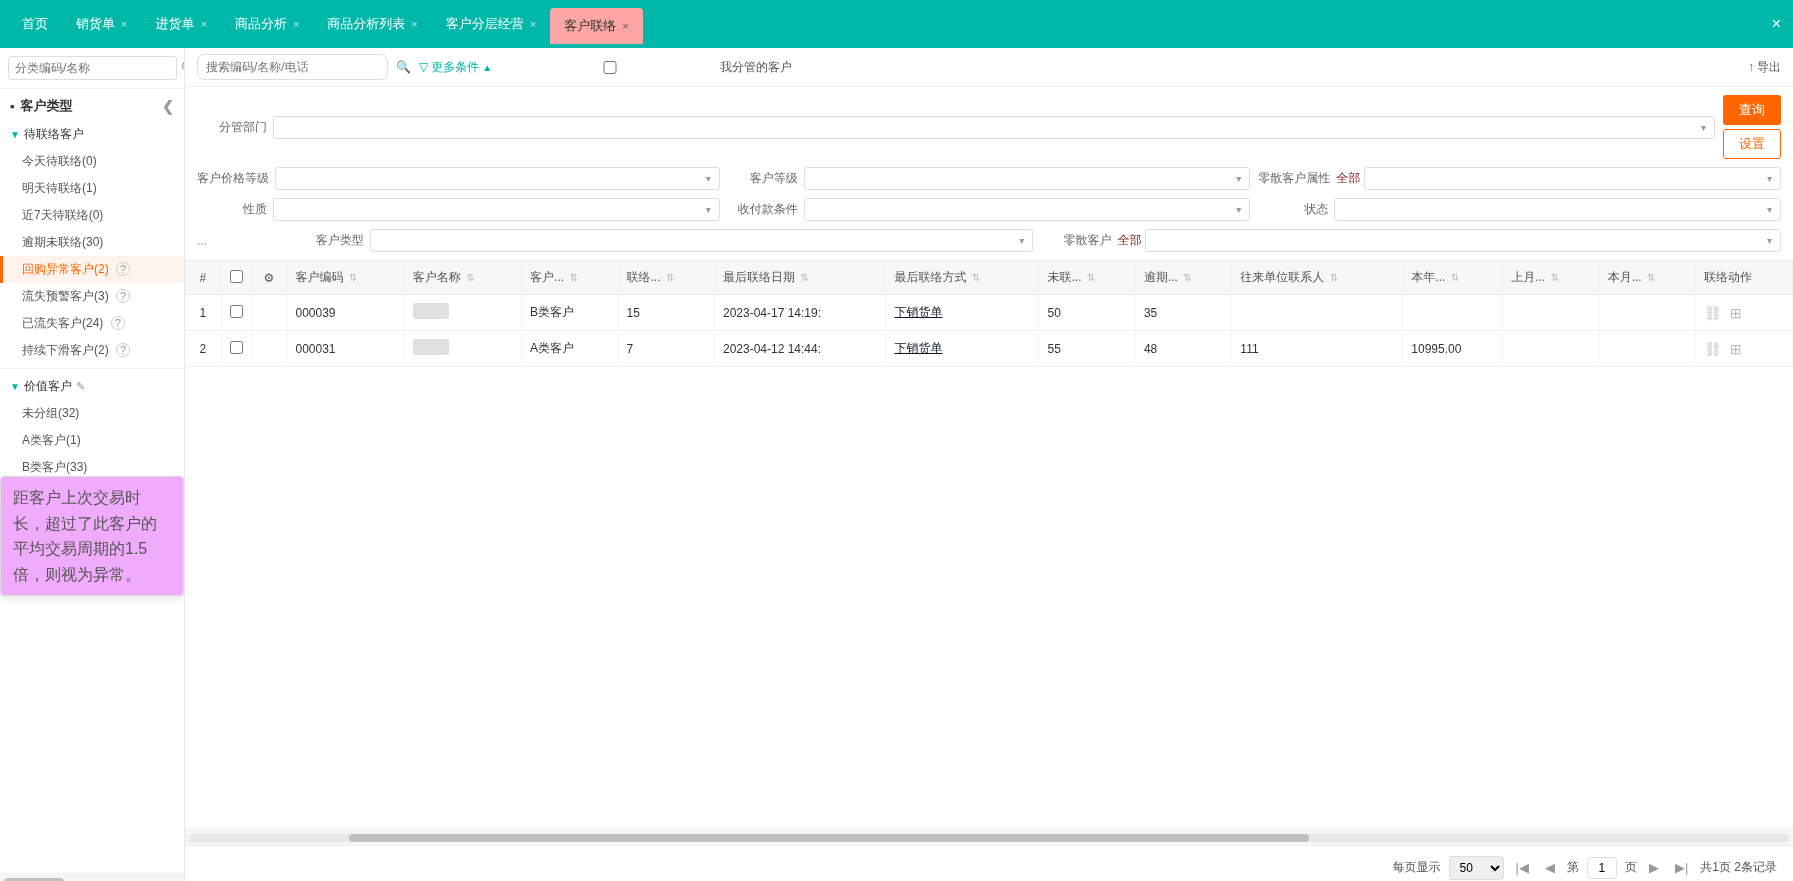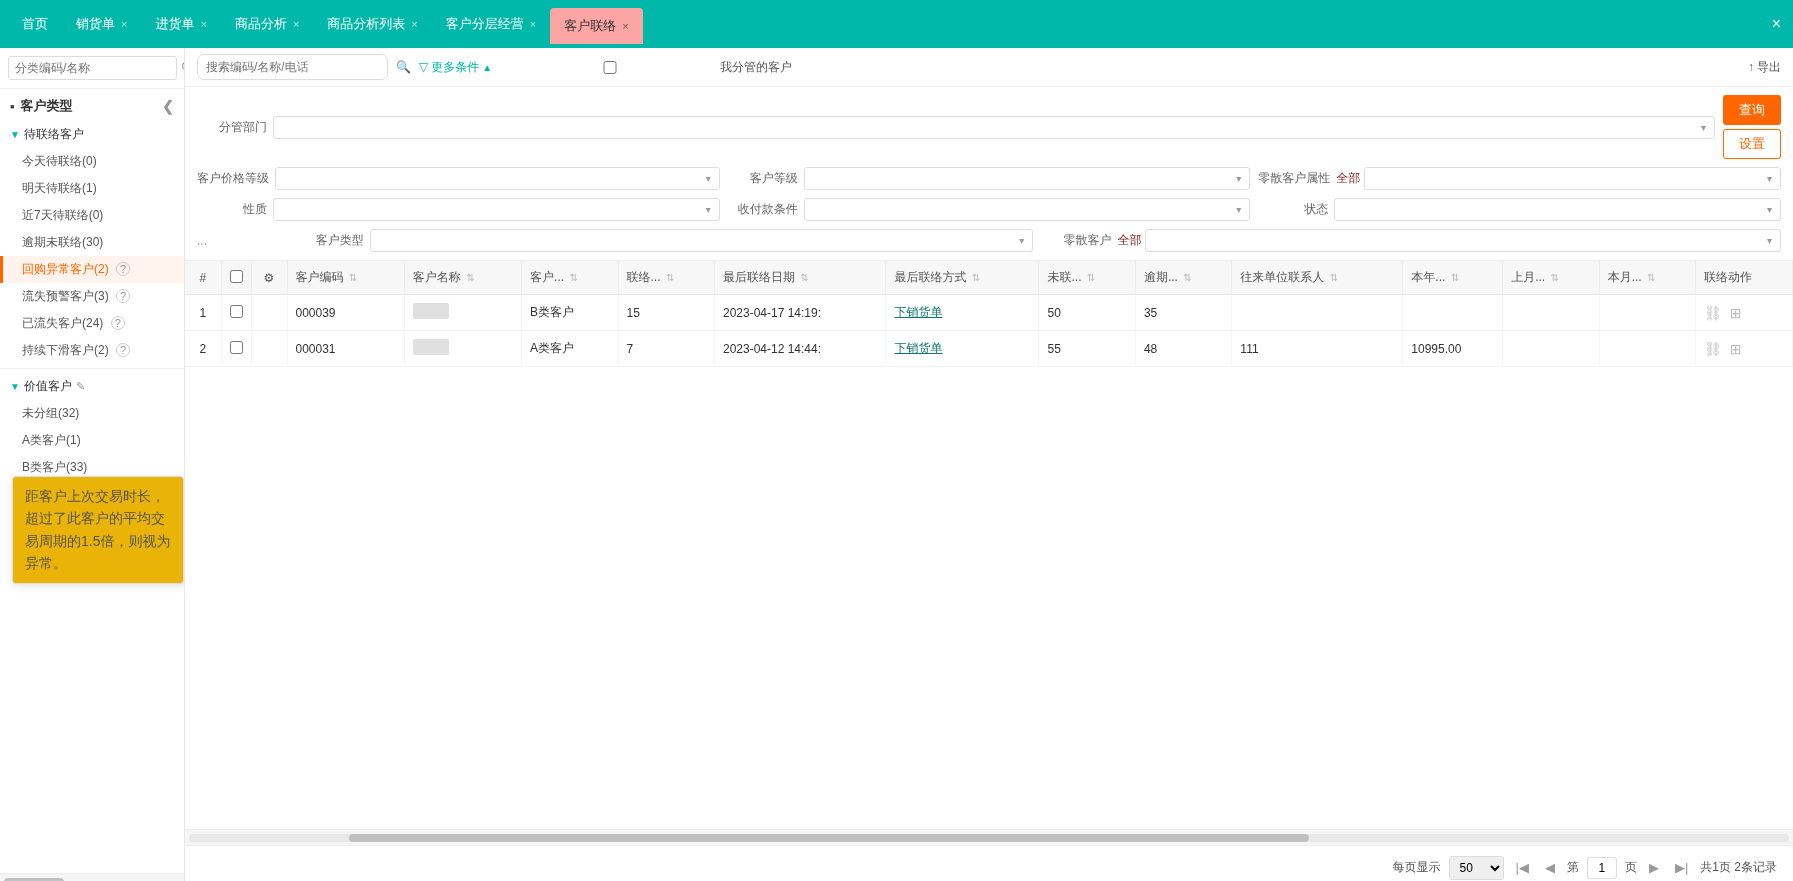--- a/index.html
+++ b/index.html
@@ -299,21 +299,21 @@
     thead th .sort-icon { color: #bbb; margin-left: 2px; font-size: 10px; }
     tbody tr {
       border-bottom: 1px solid #f0f0f0;
     }
     tbody td {
       padding: 8px 8px;
       color: #333;
       white-space: nowrap;
       border-right: 1px solid #f5f5f5;
     }
-    .link-text { color: #0f766e; text-decoration: underline; cursor: pointer; }
+    .link-text { color: #0f172a; text-decoration: underline; cursor: pointer; }
     .action-icons { display: flex; gap: 8px; align-items: center; }
     .action-icon { cursor: pointer; color: #bbb; font-size: 14px; }
     .col-num { width: 36px; text-align: center; }
     .col-check { width: 30px; text-align: center; }
     .col-settings { width: 36px; text-align: center; }
     .masked-img {
       width: 36px;
       height: 16px;
       background: #e0e0e0;
       border-radius: 2px;
@@ -375,27 +375,27 @@
       border-radius: 3px;
       width: 30px;
       text-align: center;
       padding: 3px;
       font-size: 12px;
     }
 
     
     .tooltip-box {
       position: absolute;
-      left: 12px;
+      left: 0;
       top: 220px;
-      background: #eab308;
+      background: #f0abfc;
       border: 1px solid #ddd;
       border-radius: 4px;
       padding: 8px 12px;
-      font-size: 14px;
+      font-size: 16px;
       color: #555;
       box-shadow: 0 2px 8px rgba(0,0,0,0.12);
       max-width: 320px;
       z-index: 100;
       line-height: 1.6;
     }
 
     
     .sidebar-bottom-scroll {
       height: 16px;

